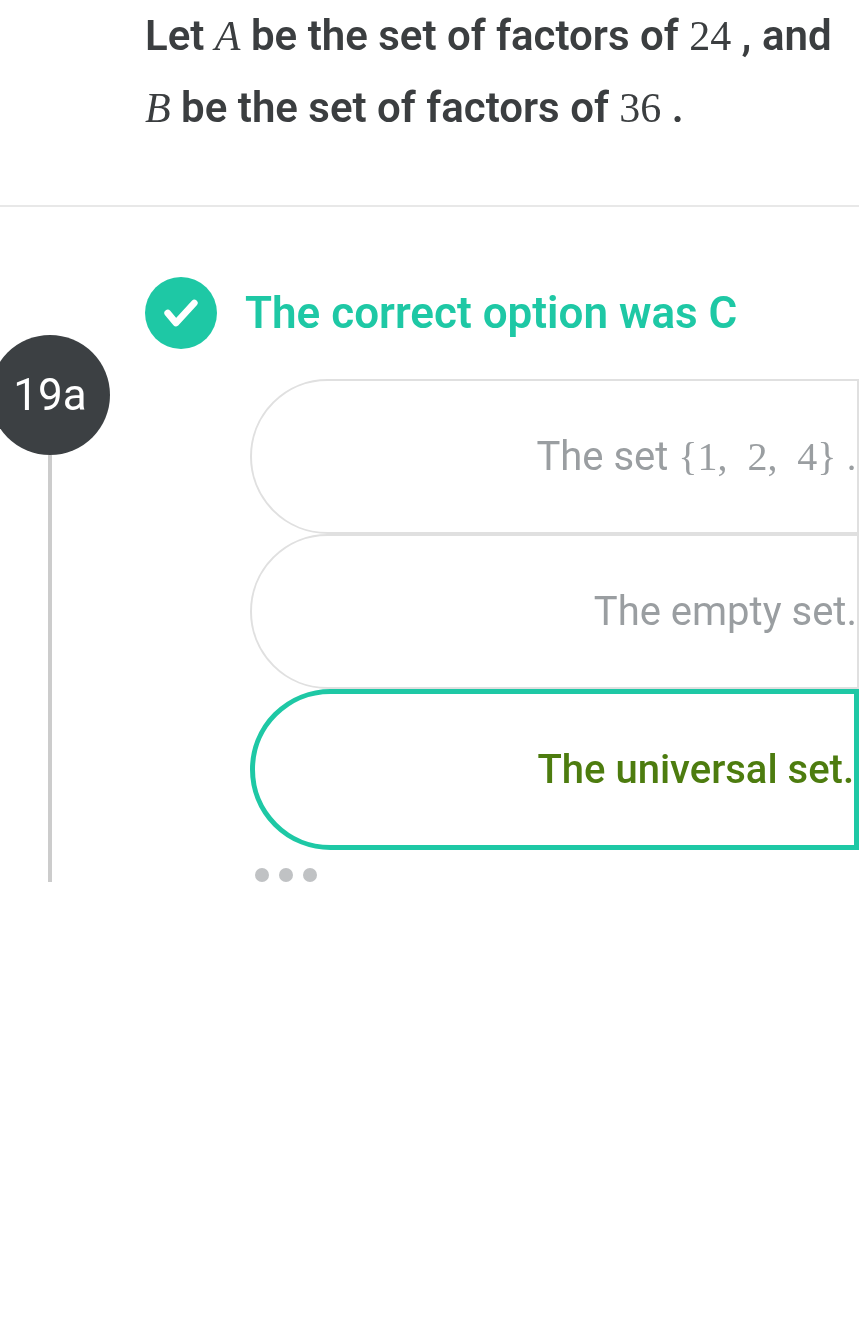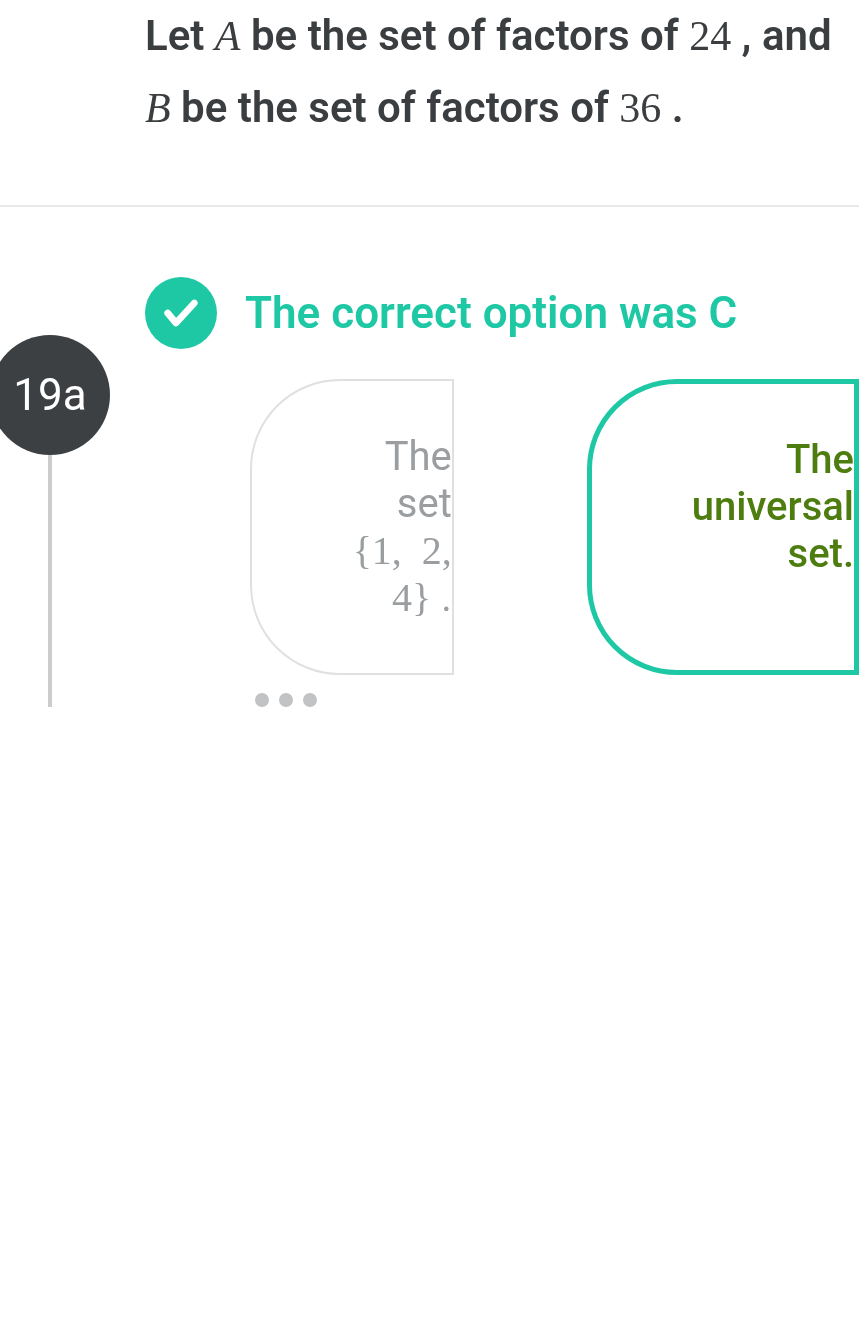--- a/index.html
+++ b/index.html
@@ -83,22 +83,21 @@
       height: 40px;
     }
     .feedback-text {
       font-size: 44px;
       font-weight: 600;
       color: #1ec8a5;
     }
     .options {
       margin-top: 30px;
       display: flex;
-      flex-direction: row;
-      gap: 28px;
+      flex-direction: column;
     }
     .option-pill {
       margin-left: 105px;
       border: 2px solid #e0e0e0;
       border-radius: 90px 0 0 90px;
       padding: 52px 0 52px 100px;
       font-size: 40px;
       color: #9a9ea1;
       background: #fff;
     }
@@ -172,20 +171,23 @@
     </div>
     <div class="feedback-text">The correct option was C</div>
   </div>
 
   <div class="options">
     <div class="option-pill faded">
       <span>The set </span>
       <span class="math-brace">{</span><span class="math-num">1</span><span class="math-num">, </span>&nbsp;<span class="math-num">2</span><span class="math-num">, </span>&nbsp;<span class="math-num">4</span><span class="math-brace">}</span>
       <span> .</span>
     </div>
+    <div class="option-pill faded">
+      <span>The empty set.</span>
+    </div>
     <div class="option-pill correct">
       <span>The universal set.</span>
     </div>
   </div>
 
   <div class="ellipsis-dots">
     <span></span>
       <span></span>
       <span></span>
   </div>

